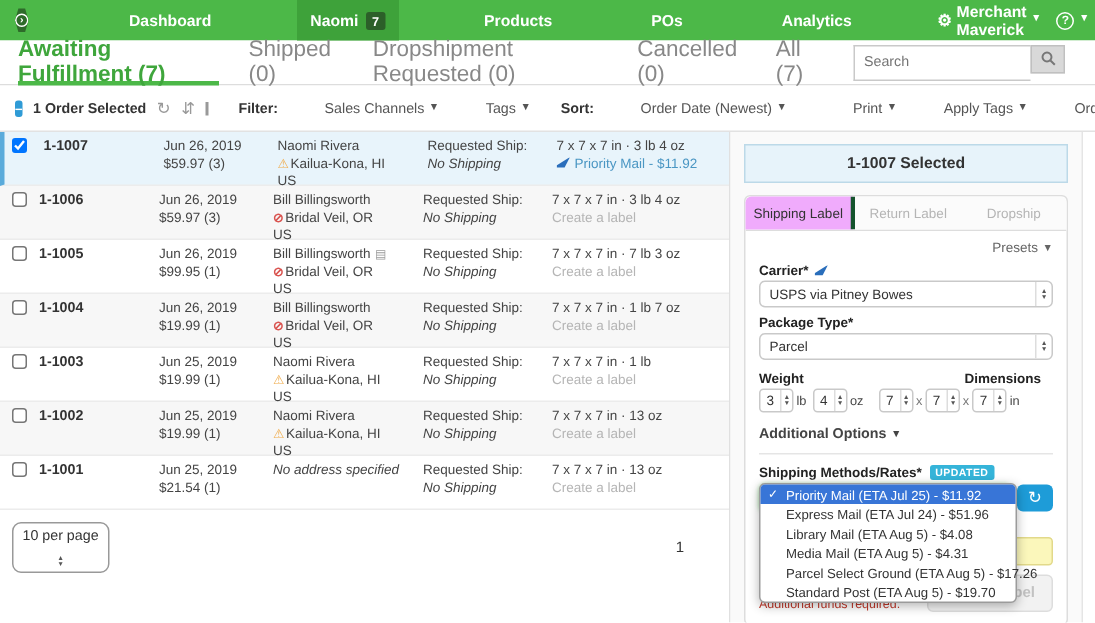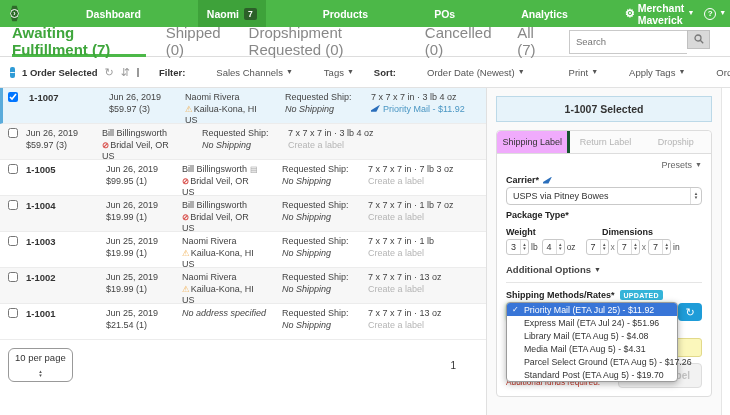--- a/index.html
+++ b/index.html
@@ -78,21 +78,21 @@
   .card { margin-top: 8px; background: #fff; border: 1px solid #ddd; border-radius: 4px; position: relative; }
   .ptabs { display: flex; background: #fbfbfb; border-bottom: 1px solid #ddd; border-radius: 4px 4px 0 0; }
   .ptab { flex: 1; text-align: center; font-size: 9px; color: #b5b5b5; padding: 6px 2px; }
   .ptab.active { background: #f0abfc; color: #333; font-weight: normal; border-right: 3px solid #14532d; border-radius: 4px 0 0 0; }
   .cardbody { padding: 6px 9px 8px 9px; }
   .presets { text-align: right; font-size: 9px; color: #666; }
   .flabel { font-size: 9px; font-weight: bold; color: #222; margin: 5px 0 2px 0; display: flex; align-items: center; gap: 4px; }
   .sel { border: 1px solid #c9c9c9; border-radius: 4px; height: 18px; background: #fff; display: flex; align-items: center; font-size: 9px; color: #333; padding-left: 6px; }
   .sel .spacer { flex: 1; }
   .sel .spin { width: 11px; border-left: 1px solid #ddd; align-self: stretch; }
-  .wd-labels { display: flex; margin: 7px 0 2px 0; }
+  .wd-labels { display: flex; margin: 7px 0 2px 0; gap: 41px; }
   .wd-labels .fl1 { width: 96px; font-size: 9px; font-weight: bold; color: #222; }
   .wd-labels .fl2 { font-size: 9px; font-weight: bold; color: #222; }
   .wd-row { display: flex; align-items: center; font-size: 8.5px; color: #444; }
   .num { display: inline-flex; align-items: center; border: 1px solid #c9c9c9; border-radius: 3px; background: #fff; height: 16px; }
   .num .val { width: 13px; text-align: center; font-size: 9px; color: #333; }
   .num .spin { width: 8px; border-left: 1px solid #ddd; align-self: stretch; }
   .unit { margin: 0 4px 0 2px; }
   .xsep { margin: 0 2px; color: #777; }
   .addl { margin-top: 9px; padding-bottom: 7px; border-bottom: 1px solid #e5e5e5; font-size: 9.5px; color: #444; font-weight: bold; }
   .rates-label { margin-top: 7px; display: flex; align-items: center; gap: 5px; }
@@ -230,20 +230,21 @@
           <div class="it">No Shipping</div>
         </div>
       <div class="c-ship">
           <div>7 x 7 x 7 in · 3 lb 4 oz</div>
         <div class="bluelink"><span class="uspsflag"></span><span>Priority Mail - $11.92</span></div>
         </div>
     </div>
 
     <div class="orow alt">
       <div class="c-check"><input type="checkbox" style=""></div>
+      <div class="c-id">1-1006</div>
       <div class="c-date">
           <div>Jun 26, 2019</div>
           <div>$59.97 (3)</div>
         </div>
       <div class="c-who">
           <div>Bill Billingsworth</div>
         <div><span class="err">⊘</span><span>Bridal Veil, OR</span></div>
         <div>US</div>
         </div>
       <div class="c-req">
@@ -398,20 +399,28 @@
             <span class="spacer"></span>
           <span class="spin">
               <span>▲</span>
               <span>▼</span>
             </span>
         </div>
 
         <div class="flabel">
             <span>Package Type*</span>
           </div>
+        <div class="sel">
+          <span>Parcel</span>
+            <span class="spacer"></span>
+          <span class="spin">
+              <span>▲</span>
+              <span>▼</span>
+            </span>
+        </div>
 
         <div class="wd-labels">
           <span class="fl1">Weight</span>
           <span class="fl2">Dimensions</span>
         </div>
         <div class="wd-row">
           <span class="num">
               <span class="val">3</span>
               <span class="spin">
                 <span>▲</span>

